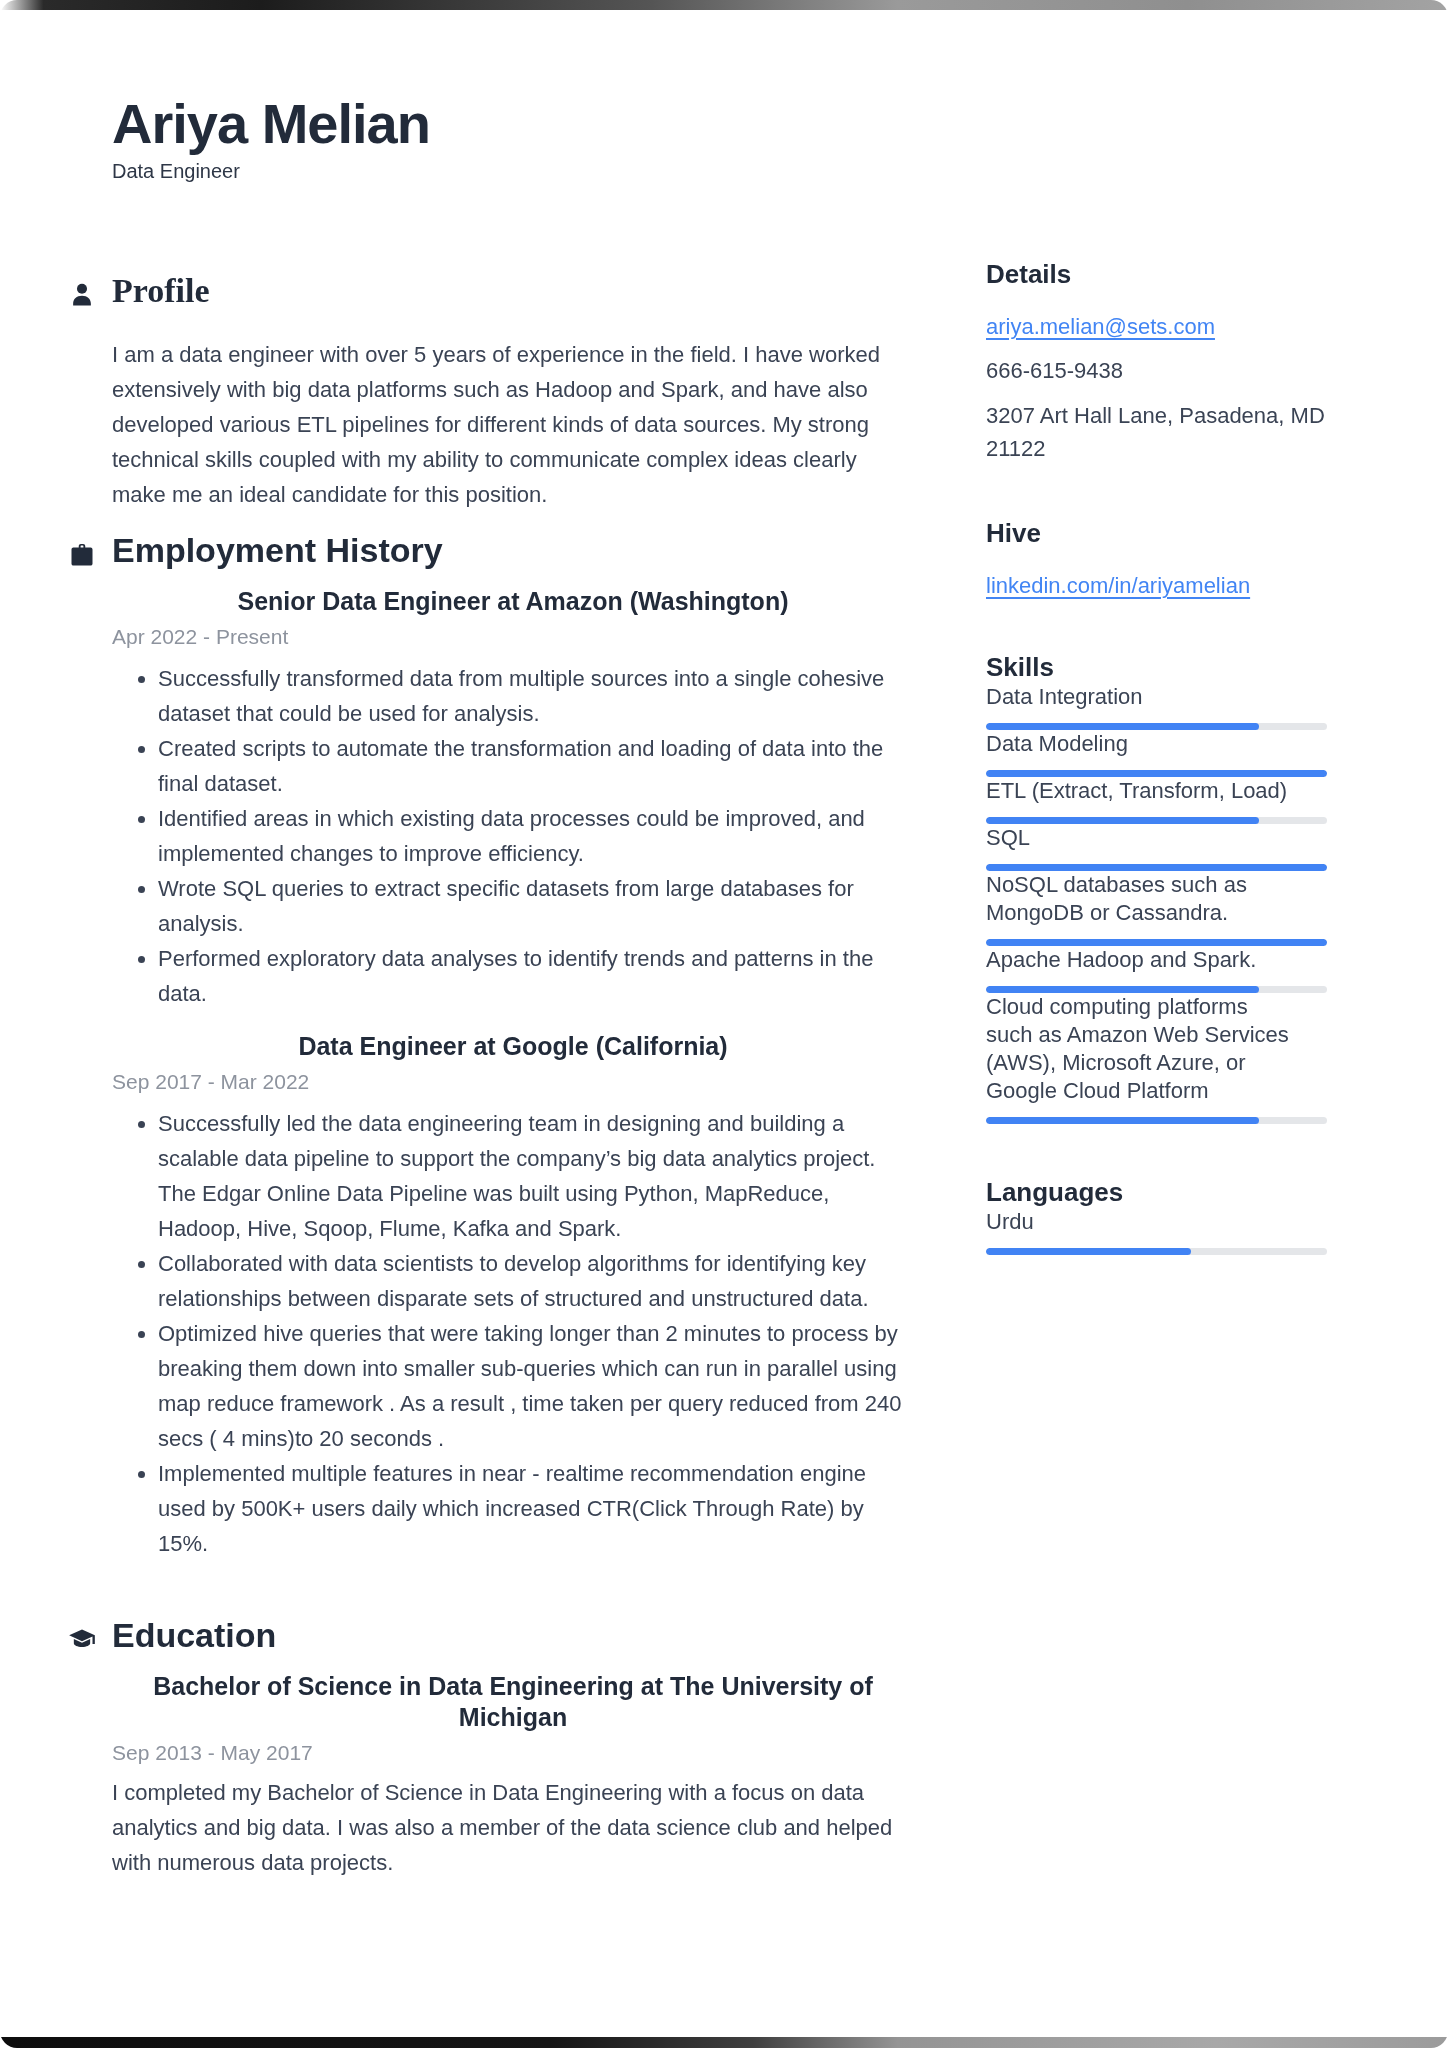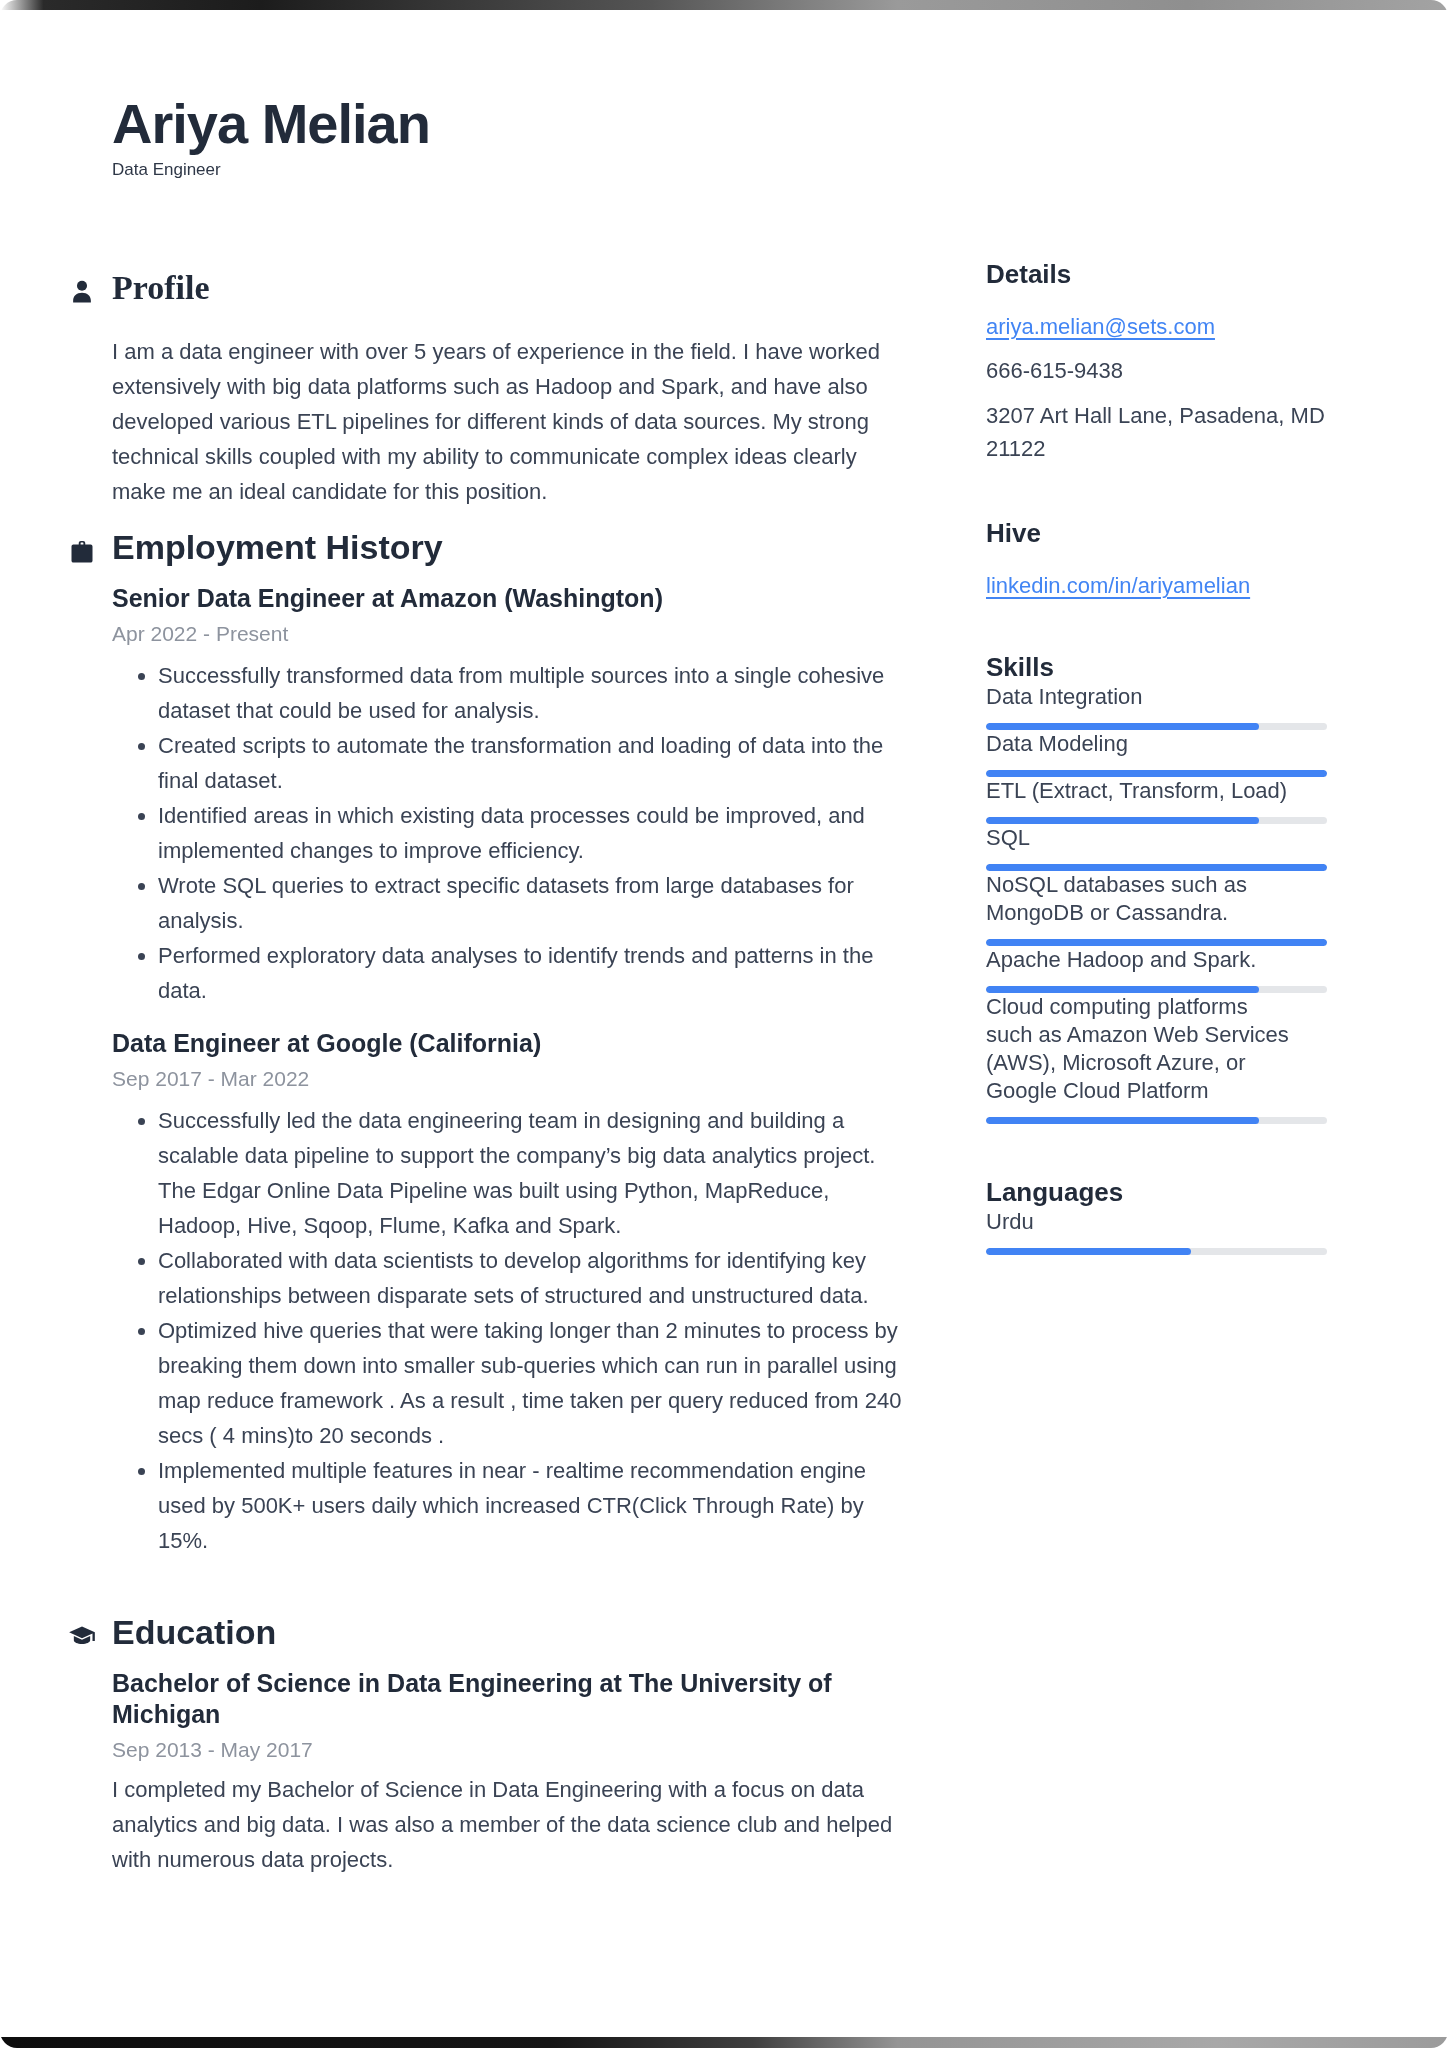--- a/index.html
+++ b/index.html
@@ -6,34 +6,34 @@
   .page{position:relative;width:1448px;height:2048px;background:#ffffff;overflow:hidden;
         font-family:"Liberation Sans",sans-serif;color:#3a4354;border-radius:17px;}
   .edge-bar{position:absolute;left:0;width:1448px;}
   .edge-top{top:0;height:10px;background:linear-gradient(90deg,#ffffff 0%,#2a2a2a 3%,#1c1c1c 18%,#555555 45%,#9a9a9a 62%,#8f8f8f 82%,#a3a3a3 100%);}
   .edge-bottom{bottom:0;height:11px;background:linear-gradient(90deg,#0d0d0d 0%,#151515 38%,#3f3f3f 52%,#949494 62%,#a8a8a8 84%,#9b9b9b 100%);}
 
   .main{position:absolute;left:112px;top:0;width:802px;}
   .sidebar{position:absolute;left:986px;top:0;width:341px;}
 
   .name{margin-top:96px;font-size:56px;line-height:1.0;font-weight:bold;color:#222b3a;letter-spacing:-1px;}
-  .subtitle{margin-top:8px;font-size:17px;color:#2e3747;}
+  .subtitle{margin-top:8px;font-size:20px;color:#2e3747;}
 
   .sec-head{position:relative;margin-top:0;font-size:34px;line-height:40px;font-weight:bold;color:#222b3a;}
   .sec-head .icon{position:absolute;left:-44px;top:7px;width:28px;height:28px;}
   .icon svg{width:100%;height:100%;fill:#222b3a;}
 
   .profile-head{margin-top:88px;font-family:Liberation Serif, serif;}
   .para{margin-top:26px;font-size:22px;line-height:35px;}
   .emp-head{margin-top:18px;}
   .edu-head{margin-top:54px;}
 
   .job{margin-top:16px;}
   .job + .job{margin-top:20px;}
-  .job-title{font-size:25px;line-height:31px;font-weight:bold;color:#222b3a;}
+  .job-title{font-size:25px;line-height:31px;font-weight:bold;color:#222b3a;text-align:center;}
   .job-dates{margin-top:8px;font-size:21px;color:#8d939e;}
   ul.bullets{margin:12px 0 0 0;padding:0 0 0 46px;list-style:disc outside;}
   ul.bullets li{font-size:22px;line-height:35px;}
   .edu-text{margin-top:10px;font-size:22px;line-height:35px;}
 
   .side-head{font-size:26px;line-height:32px;font-weight:bold;color:#222b3a;}
   .details-head{margin-top:258px;}
   .links-head{margin-top:52px;}
   .skills-head{margin-top:50px;}
   .langs-head{margin-top:52px;}

